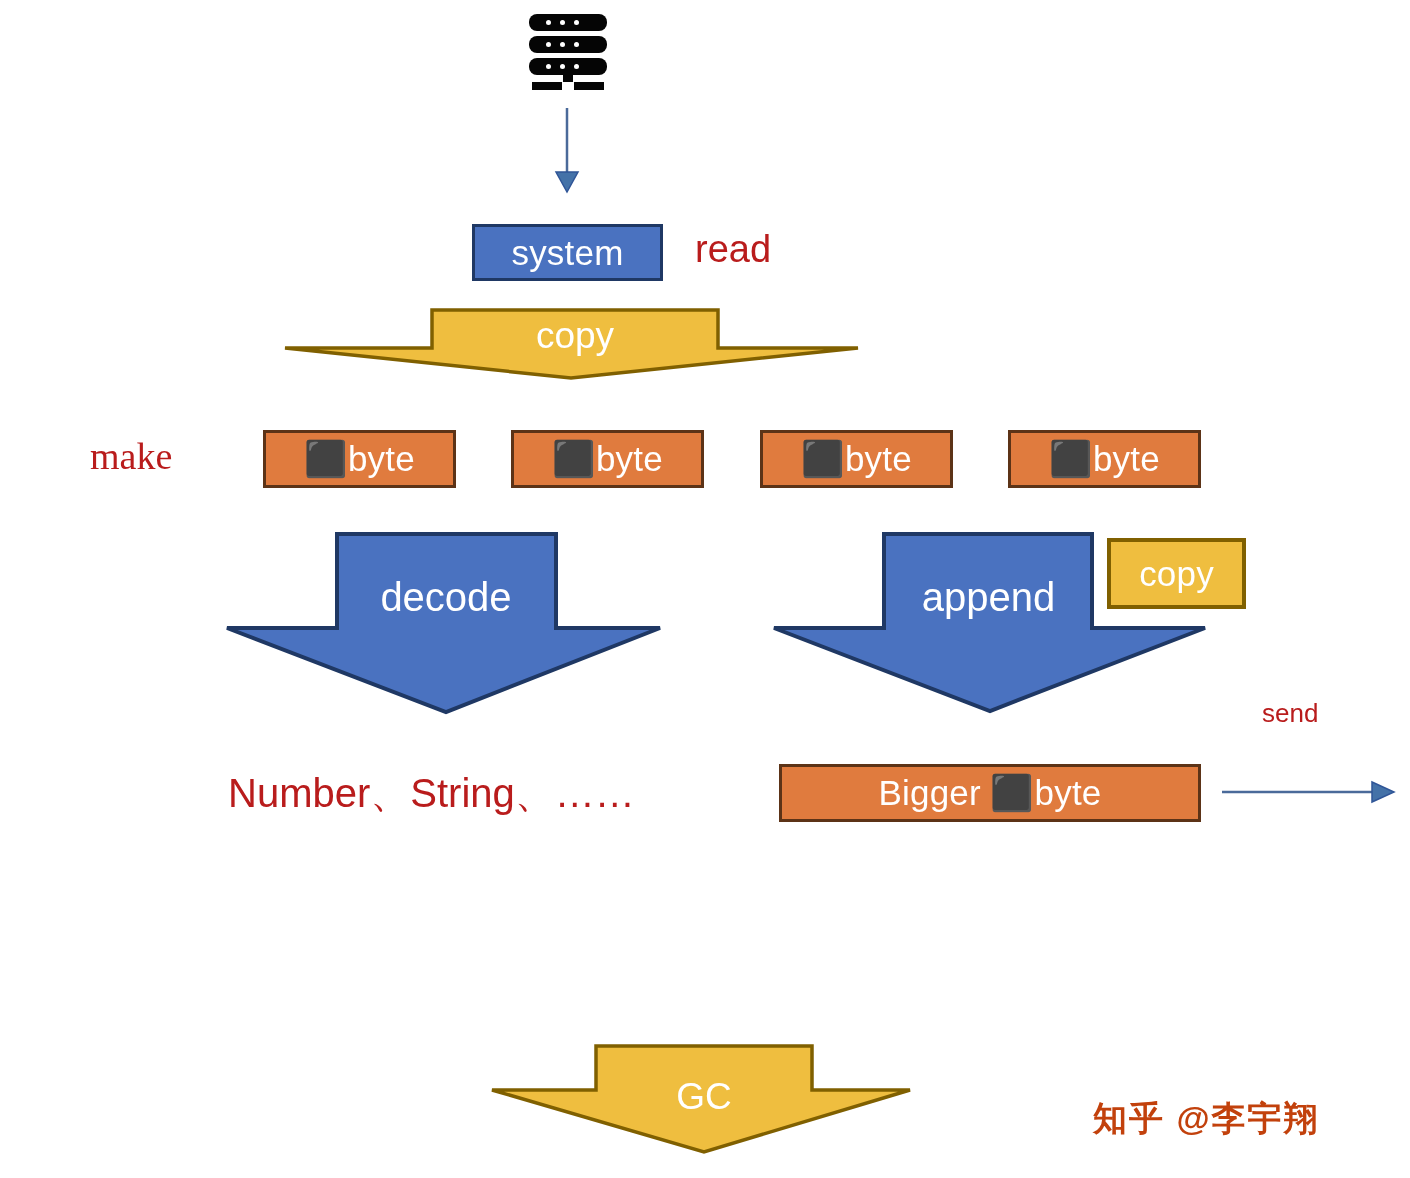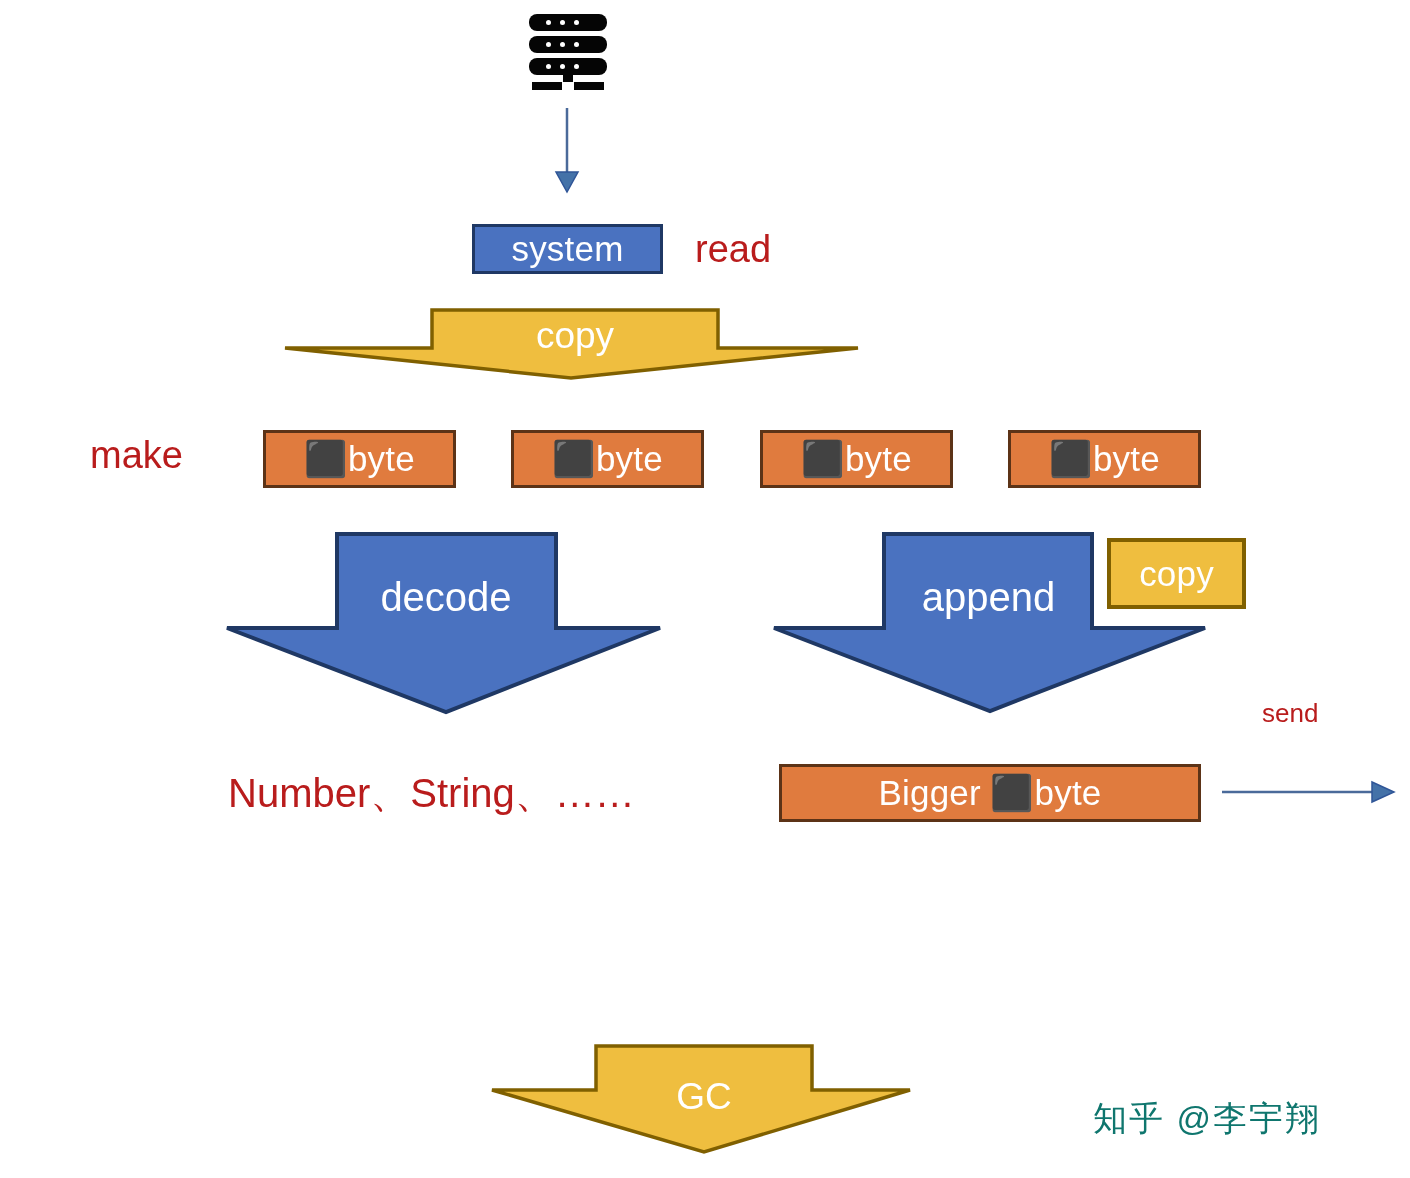--- a/index.html
+++ b/index.html
@@ -71,21 +71,21 @@
   
   .box {
     box-sizing: border-box;
     display: flex;
     align-items: center;
     justify-content: center;
     color: #ffffff;
     letter-spacing: 0.2px;
   }
   .box-system {
-    left: 472px; top: 224px; width: 191px; height: 50px;
+    left: 472px; top: 224px; width: 191px; height: 57px;
     background: #4A72C0;
     border: 3px solid #1F3864;
     font-size: 35px;
   }
   .box-byte {
     width: 193px; height: 58px;
     background: #E07B3E;
     border: 3px solid #5C3317;
     font-size: 35px;
     text-align: center;
@@ -107,21 +107,21 @@
     font-size: 35px;
     z-index: 5;
   }
 
   
   .label {
     color: #b91c1c;
     white-space: nowrap;
   }
   .label-read  { left: 695px; top: 228px; font-size: 38px; }
-  .label-make  { left: 90px;  top: 434px; font-size: 38px; }
+  .label-make  { left: 90px;  top: 434px; font-size: 38px; font-family: Liberation Serif, serif; }
   .label-send  { left: 1262px; top: 698px; font-size: 26px; }
   .label-prims { left: 228px; top: 766px; font-size: 40px; }
 
   
   .svg-layer { left: 0; top: 0; width: 1410px; height: 1178px; pointer-events: none; }
 
   
   .arrow-caption {
     color: #ffffff;
     white-space: nowrap;
@@ -129,23 +129,24 @@
   }
   .cap-copy-top { left: 432px; top: 315px; width: 286px; font-size: 37px; }
   .cap-decode   { left: 336px; top: 575px; width: 220px; font-size: 40px; }
   .cap-append   { left: 884px; top: 575px; width: 209px; font-size: 40px; }
   .cap-gc       { left: 596px; top: 1076px; width: 216px; font-size: 37px; }
 
   
   .watermark {
     left: 1093px; top: 1096px;
     font-size: 34px;
-    color: #0f766e;
+    color: #c2410c;
     letter-spacing: 2px;
     white-space: nowrap;
+    font-weight: bold;
   }
 </style>
 </head>
 <body>
 
 <div id="canvas">
 
   <div class="abs server-icon">
     <div class="srv-bar b1">
       <span class="srv-dot d1"></span>

